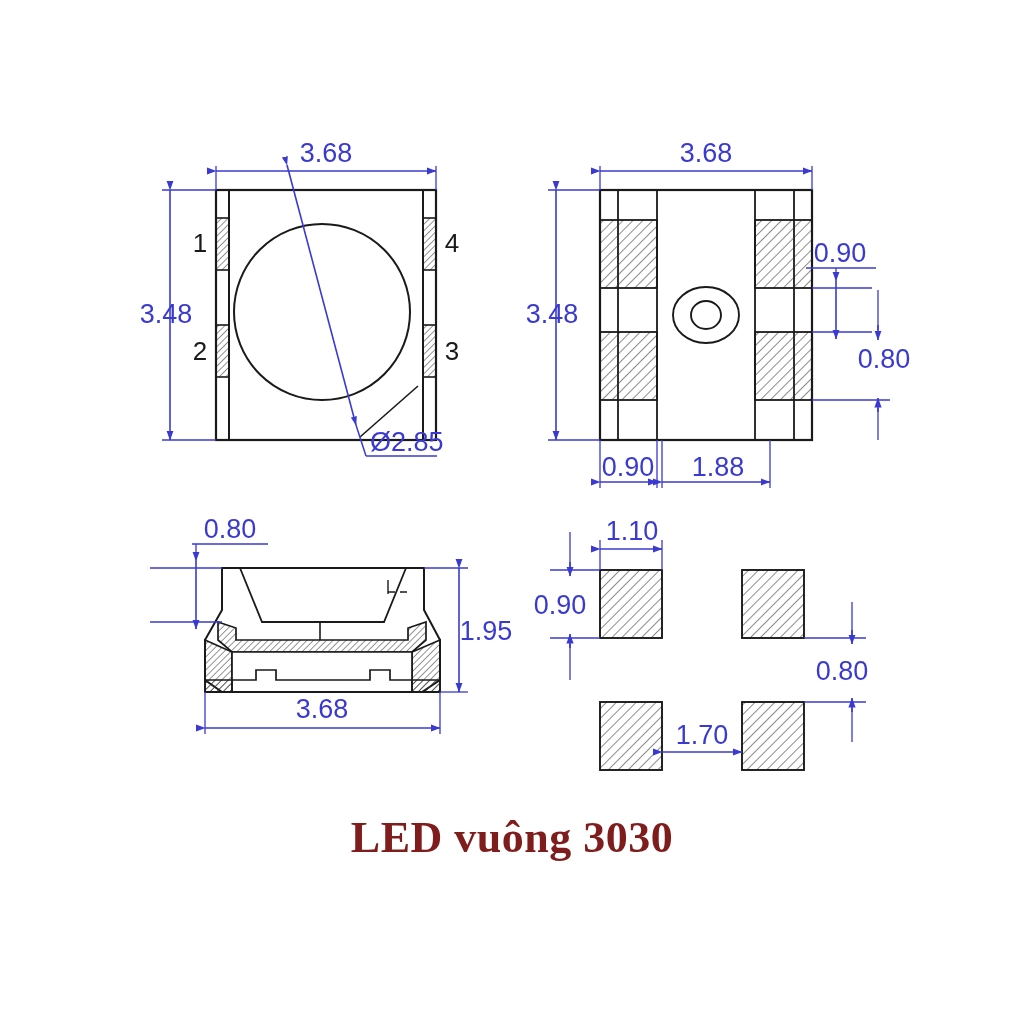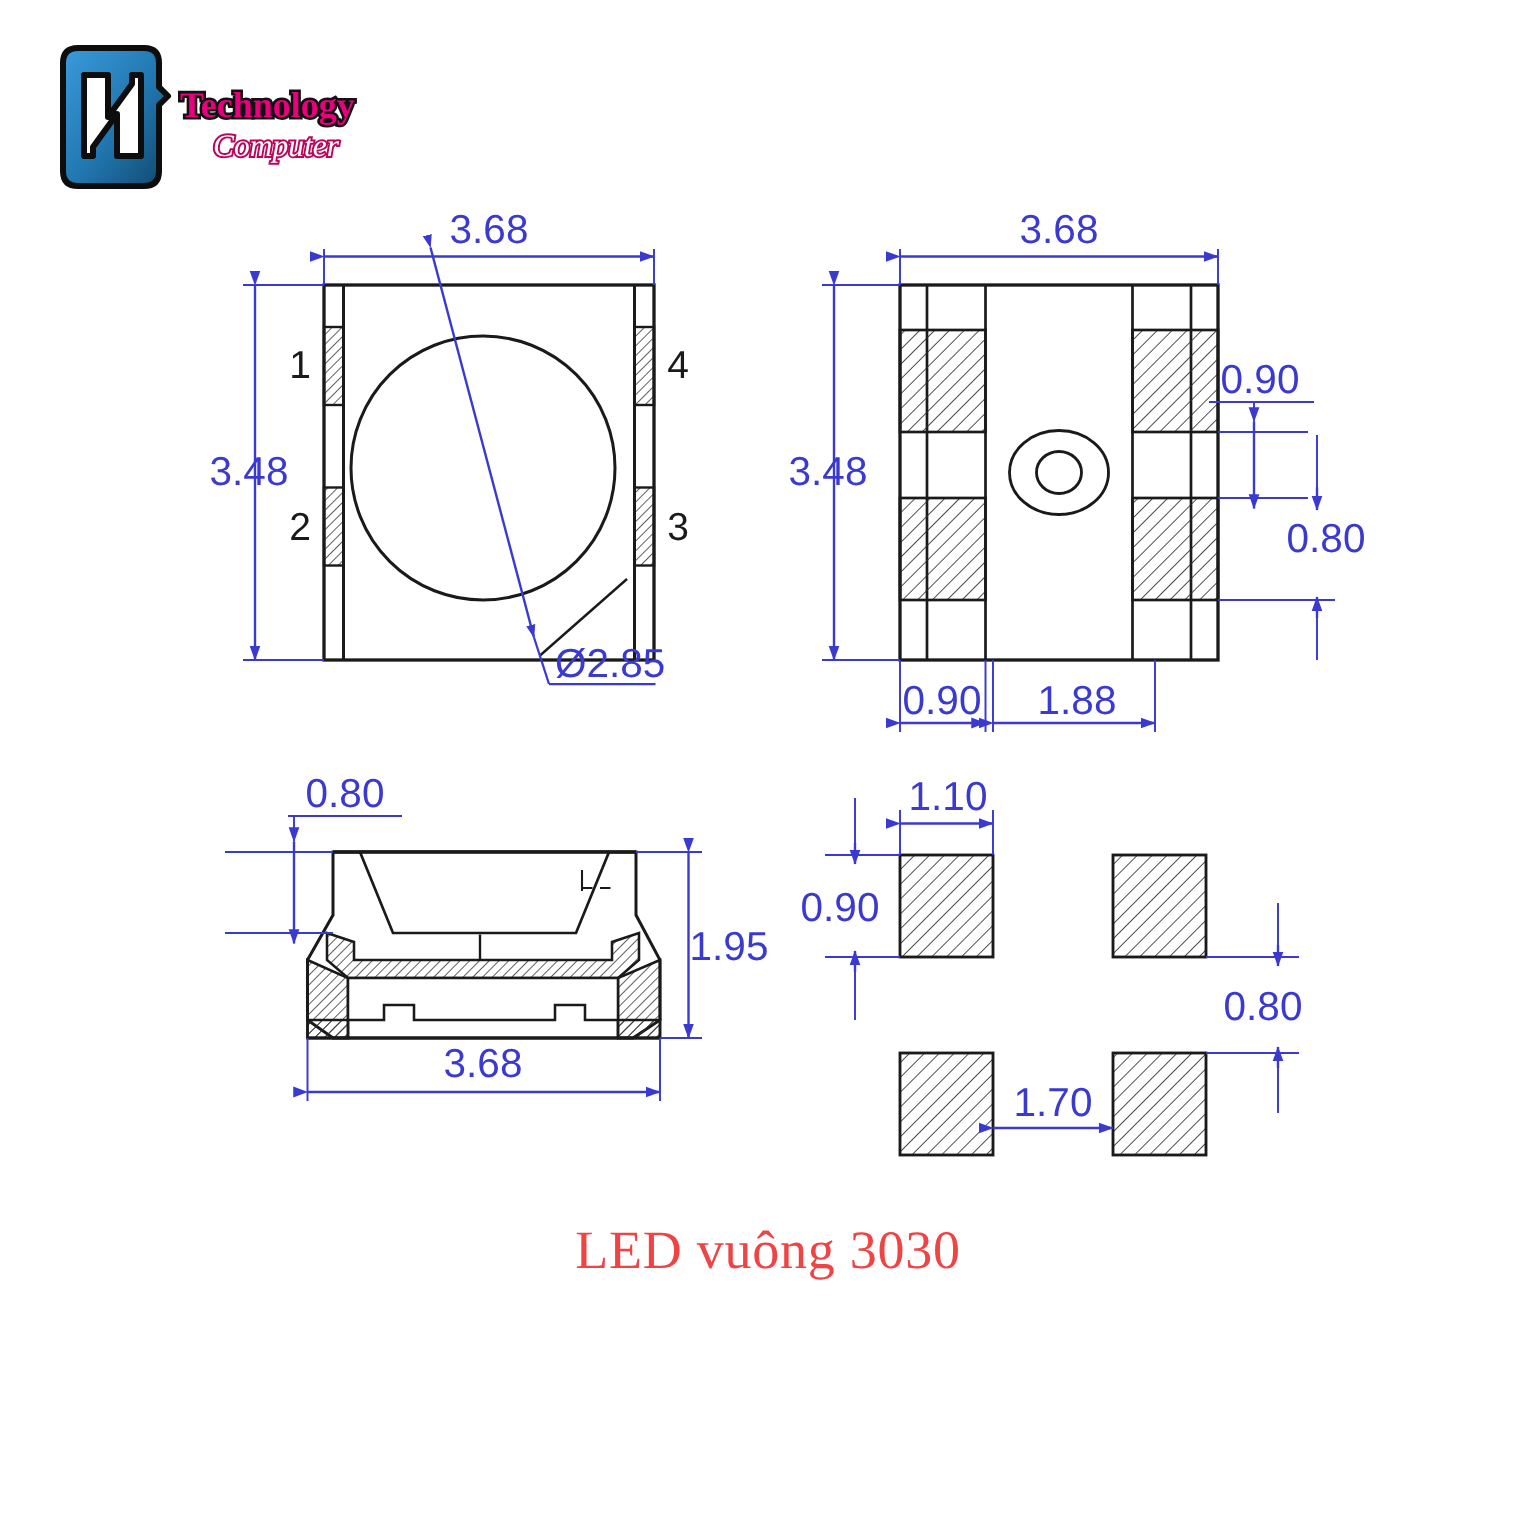--- a/index.html
+++ b/index.html
@@ -15,48 +15,31 @@
   #logo-block{position:absolute;left:34px;top:24px;width:200px;height:110px;}
   #logo-mark{position:absolute;left:4px;top:4px;width:78px;height:100px;}
   #logo-text{position:absolute;left:82px;top:28px;width:150px;height:60px;}
   
   #drawing{position:absolute;left:0;top:140px;width:1024px;height:640px;}
   
   #title-caption{
     position:absolute;left:0;top:812px;width:1024px;
     text-align:center;
     font-family:"Liberation Serif", serif;
-    font-weight:normal;
-    font-size:36px;
-    color:#ef4444;
+    font-weight:bold;
+    font-size:44px;
+    color:#7f1d1d;
     letter-spacing:0.5px;
   }
 </style>
 </head>
 <body>
 
 <div class="stage">
 
-  <div id="logo-block">
-    <svg id="logo-mark" viewBox="0 0 78 100">
-      <defs>
-        <linearGradient id="lgBlue" x1="0" y1="0" x2="1" y2="1">
-          <stop offset="0%" stop-color="#3a9bdc"></stop>
-          <stop offset="55%" stop-color="#2176ae"></stop>
-          <stop offset="100%" stop-color="#10486f"></stop>
-        </linearGradient>
-      </defs>
-      <path d="M4 14 Q4 4 14 4 L58 4 Q68 4 68 14 L68 30 L74 36 L68 42 L68 86 Q68 96 58 96 L14 96 Q4 96 4 86 Z" fill="url(#lgBlue)" stroke="#0d0d0d" stroke-width="4" stroke-linejoin="round"></path>
-      <path d="M18 22 L34 22 L34 50 L50 28 L50 22 L56 22 L56 76 L40 76 L40 48 L24 70 L24 76 L18 76 Z" fill="#ffffff" stroke="#0d0d0d" stroke-width="4" stroke-linejoin="round"></path>
-    </svg>
-    <svg id="logo-text" viewBox="0 0 150 60">
-      <text x="4" y="26" font-family="Liberation Serif, serif" font-weight="bold" font-size="24" fill="#e8007d" stroke="#111111" stroke-width="3.4" paint-order="stroke">Technology</text>
-      <text x="26" y="52" font-family="Liberation Serif, serif" font-style="italic" font-size="21" fill="#ffffff" stroke="#b9065c" stroke-width="2.6" paint-order="stroke">Computer</text>
-    </svg>
-  </div>
 
   <svg id="drawing" viewBox="0 0 1024 640">
     <defs>
       <pattern id="hatch" patternUnits="userSpaceOnUse" width="7" height="7" patternTransform="rotate(45)">
         <line x1="0" y1="0" x2="0" y2="7" stroke="#2b2b2b" stroke-width="1.1"></line>
       </pattern>
       <pattern id="hatchFine" patternUnits="userSpaceOnUse" width="4.6" height="4.6" patternTransform="rotate(45)">
         <line x1="0" y1="0" x2="0" y2="4.6" stroke="#2b2b2b" stroke-width="1"></line>
       </pattern>
       <marker id="ar" markerWidth="10" markerHeight="8" refX="9.5" refY="4" orient="auto" markerUnits="userSpaceOnUse">

